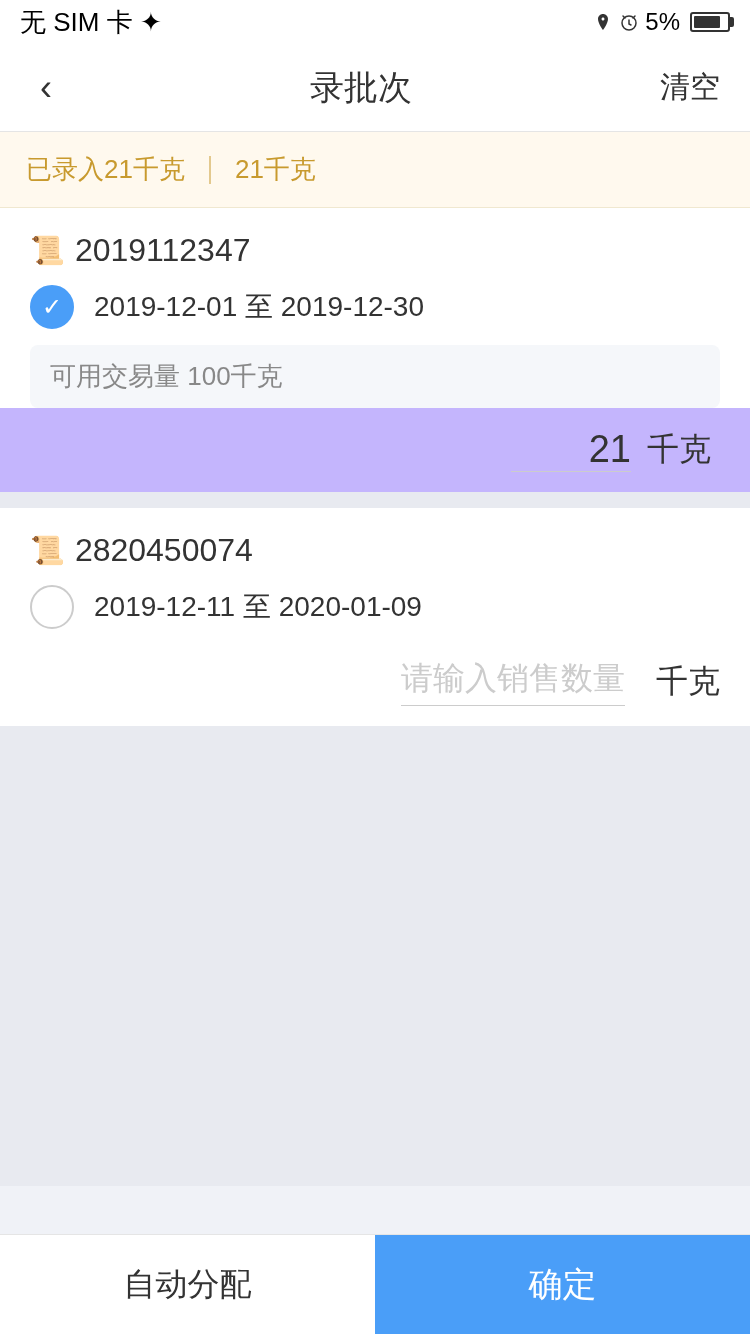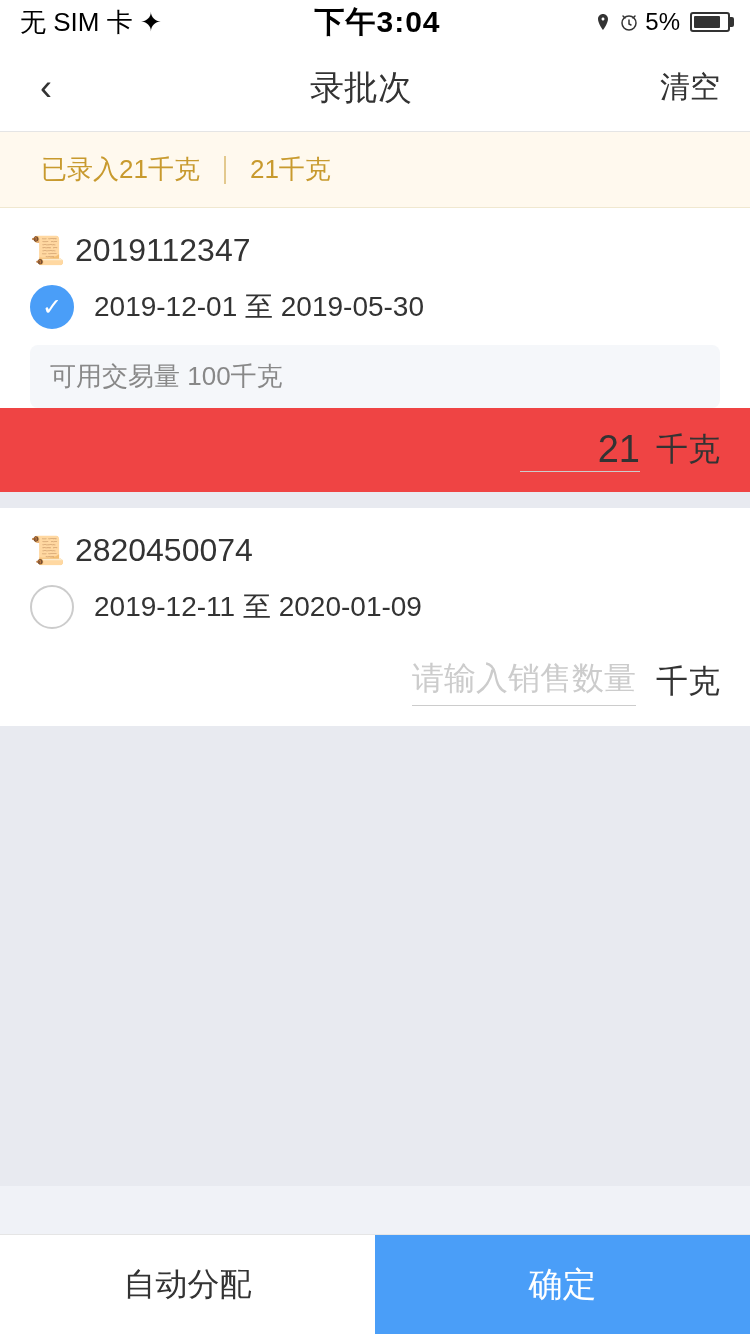--- a/index.html
+++ b/index.html
@@ -93,21 +93,21 @@
     }
     .nav-action {
       font-size: 30px;
       color: #333;
       cursor: pointer;
     }
 
     
     .summary-banner {
       background: #fff9ee;
-      padding: 20px 41px;
+      padding: 20px 26px;
       display: flex;
       align-items: center;
       gap: 0;
       border-bottom: 1px solid #f0e8d0;
     }
     .summary-item {
       font-size: 26px;
       color: #c89a2e;
     }
     .summary-divider {
@@ -173,26 +173,26 @@
       margin: 8px 30px 0 30px;
       background: #f5f7fa;
       border-radius: 8px;
       padding: 14px 20px;
       font-size: 26px;
       color: #888;
     }
 
     
     .qty-row {
-      padding: 20px 30px;
+      padding: 20px 39px;
       display: flex;
       align-items: center;
       justify-content: flex-end;
       gap: 16px;
-      background: #ef4444;
+      background: #c4b5fd;
     }
     .qty-value {
       font-size: 38px;
       color: #333;
       font-weight: 500;
     }
     .qty-unit {
       font-size: 32px;
       color: #333;
     }
@@ -212,21 +212,21 @@
     .batch-card-2 {
       background: #fff;
     }
 
     
     .input-qty-row {
       padding: 20px 30px;
       display: flex;
       align-items: center;
       justify-content: flex-end;
-      gap: 20px;
+      gap: 31px;
       background: #fff;
     }
     .qty-input {
       font-size: 32px;
       color: #ccc;
       text-align: right;
       flex: 1;
       max-width: 300px;
     }
     .qty-input-underline {
@@ -281,21 +281,20 @@
       outline: none;
     }
   </style>
 </head>
 <body>
 
 <div class="status-bar">
   <div class="status-left">
     <span>无 SIM 卡 ✦</span>
   </div>
-  <div class="status-center">下午3:04</div>
   <div class="status-right">
 
     <svg width="20" height="20" viewBox="0 0 20 20">
       <path d="M10 2C7.24 2 5 4.24 5 7c0 4.5 5 11 5 11s5-6.5 5-11c0-2.76-2.24-5-5-5zm0 6.5c-.83 0-1.5-.67-1.5-1.5S9.17 5.5 10 5.5s1.5.67 1.5 1.5S10.83 8.5 10 8.5z" fill="#333"></path>
     </svg>
 
     <svg width="20" height="20" viewBox="0 0 20 20">
       <circle cx="10" cy="11" r="7" stroke="#333" stroke-width="1.5" fill="none"></circle>
       <path d="M10 8v4l2 1" stroke="#333" stroke-width="1.5" fill="none" stroke-linecap="round"></path>
       <path d="M4 4l2 2M16 4l-2 2" stroke="#333" stroke-width="1.5" fill="none" stroke-linecap="round"></path>
@@ -321,21 +320,21 @@
 
 <div class="batch-card">
   <div class="batch-header">
     <span class="batch-icon">📜</span>
     <span class="batch-id">2019112347</span>
   </div>
   <div class="batch-date-row">
     <div class="radio-circle selected">
       <span class="radio-check">✓</span>
     </div>
-    <span class="batch-date">2019-12-01 至 2019-05-30</span>
+    <span class="batch-date">2019-12-01 至 2019-12-30</span>
   </div>
   <div class="batch-avail">可用交易量 100千克</div>
   <div class="qty-row">
     <div class="qty-underline">
       <span class="qty-value">21</span>
     </div>
     <span class="qty-unit">千克</span>
   </div>
 </div>
 

